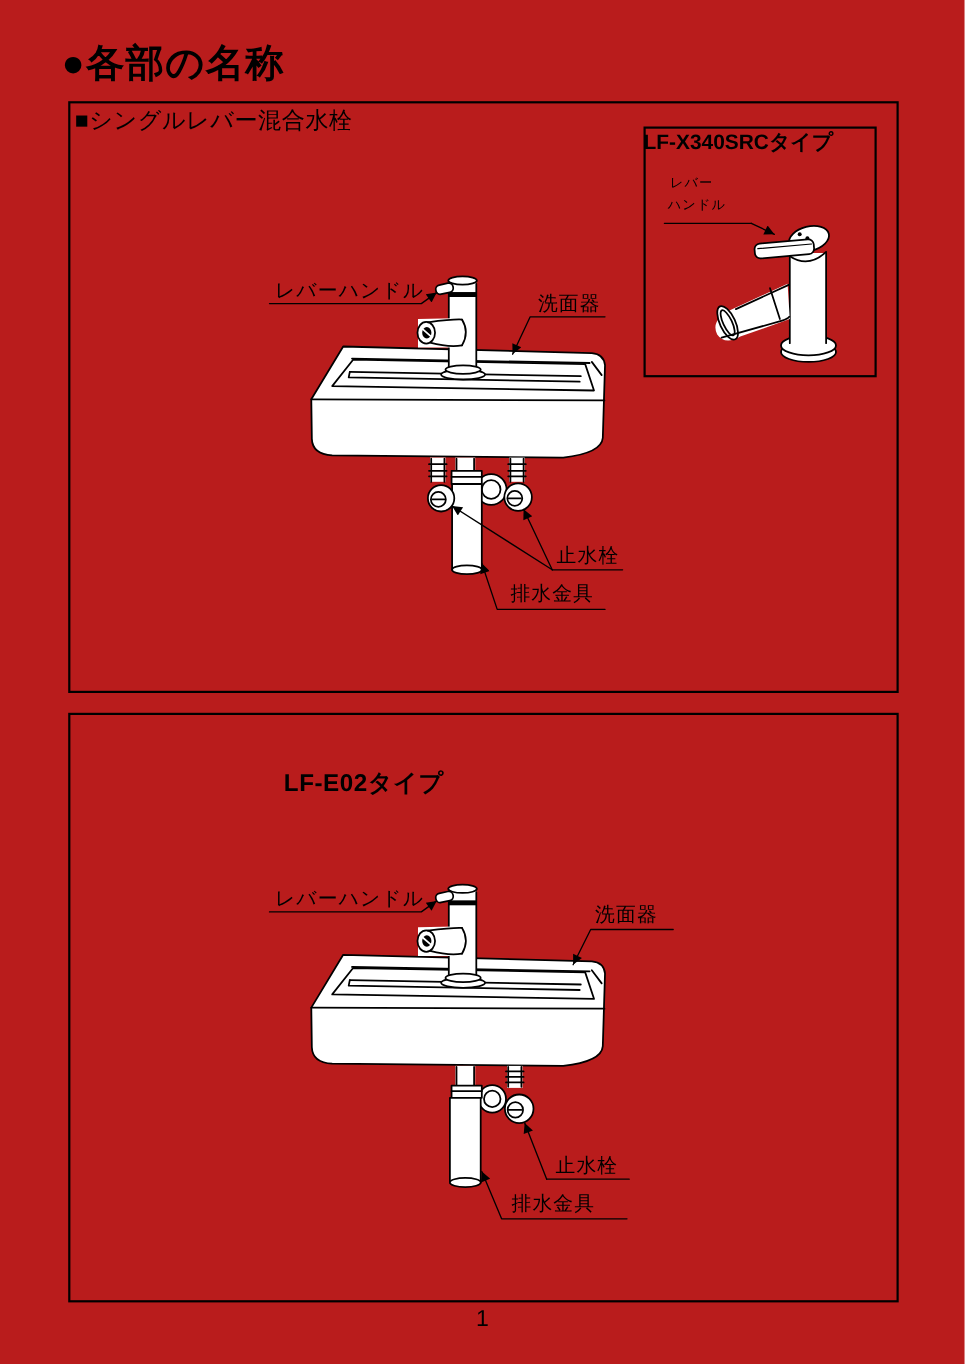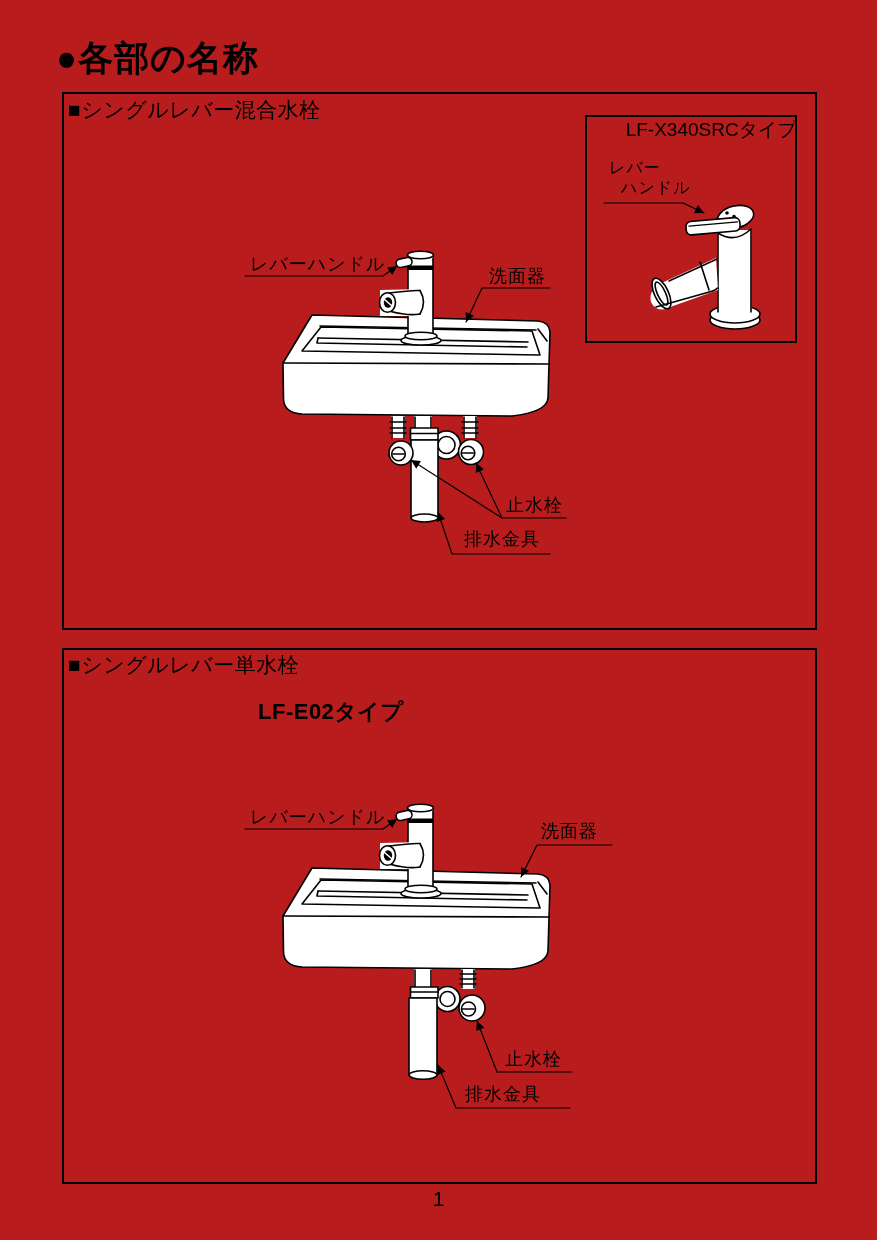--- a/index.html
+++ b/index.html
@@ -9,23 +9,23 @@
     font-family:"Liberation Sans", sans-serif; color:#000; overflow:hidden;
   }
   .abs { position:absolute; white-space:nowrap; line-height:1; }
   .page-title { left:56px; top:40px; font-size:35px; font-weight:bold; letter-spacing:1px; }
   .frame { position:absolute; border:2px solid #000; background:transparent; }
   .box1 { left:62px; top:92px; width:755px; height:538px; }
   .box2 { left:62px; top:648px; width:755px; height:536px; }
   .inset-frame { left:585px; top:115px; width:212px; height:228px; }
   .sec-header { font-size:21px; letter-spacing:0.5px; }
   .model { font-size:22px; font-weight:bold; letter-spacing:0.5px; }
-  .inset-title { left:585px; top:120px; width:212px; text-align:right; font-size:19px; font-weight:normal; }
+  .inset-title { left:585px; top:120px; width:212px; text-align:left; font-size:19px; font-weight:bold; }
   .lbl { font-size:18px; letter-spacing:1px; }
-  .lbl-s { font-size:16px; letter-spacing:1px; }
+  .lbl-s { font-size:12px; letter-spacing:1px; }
   .page-num { left:0; top:1188px; width:877px; text-align:center; font-size:21px; }
   svg.art { position:absolute; left:0; top:0; pointer-events:none; }
 </style>
 </head>
 <body>
 
 <div class="page">
 
   <div class="frame box1"></div>
   <div class="frame box2"></div>
@@ -192,28 +192,27 @@
       </g>
     </g>
   </svg>
 
   <div class="abs page-title">●各部の名称</div>
 
   <div class="abs sec-header" style="left:68px; top:99px;">■シングルレバー混合水栓</div>
 
   <div class="abs inset-title">LF-X340SRCタイプ</div>
   <div class="abs lbl-s" style="left:609px; top:160px;">レバー</div>
-  <div class="abs lbl-s" style="left:607px; top:180px;margin-left:14px;">ハンドル</div>
+  <div class="abs lbl-s" style="left:607px; top:180px;">ハンドル</div>
 
   <div class="abs lbl" style="left:250px; top:255px;">レバーハンドル</div>
   <div class="abs lbl" style="left:489px; top:267px;">洗面器</div>
   <div class="abs lbl" style="left:506px; top:496px;">止水栓</div>
   <div class="abs lbl" style="left:464px; top:530px;">排水金具</div>
 
-  <div class="abs sec-header" style="left:68px; top:654px;">■シングルレバー単水栓</div>
   <div class="abs model" style="left:258px; top:701px;text-align:center;">LF-E02タイプ</div>
 
   <div class="abs lbl" style="left:250px; top:808px;">レバーハンドル</div>
   <div class="abs lbl" style="left:541px; top:822px;">洗面器</div>
   <div class="abs lbl" style="left:505px; top:1050px;">止水栓</div>
   <div class="abs lbl" style="left:465px; top:1085px;">排水金具</div>
 
   <div class="abs page-num">1</div>
 </div>
 

